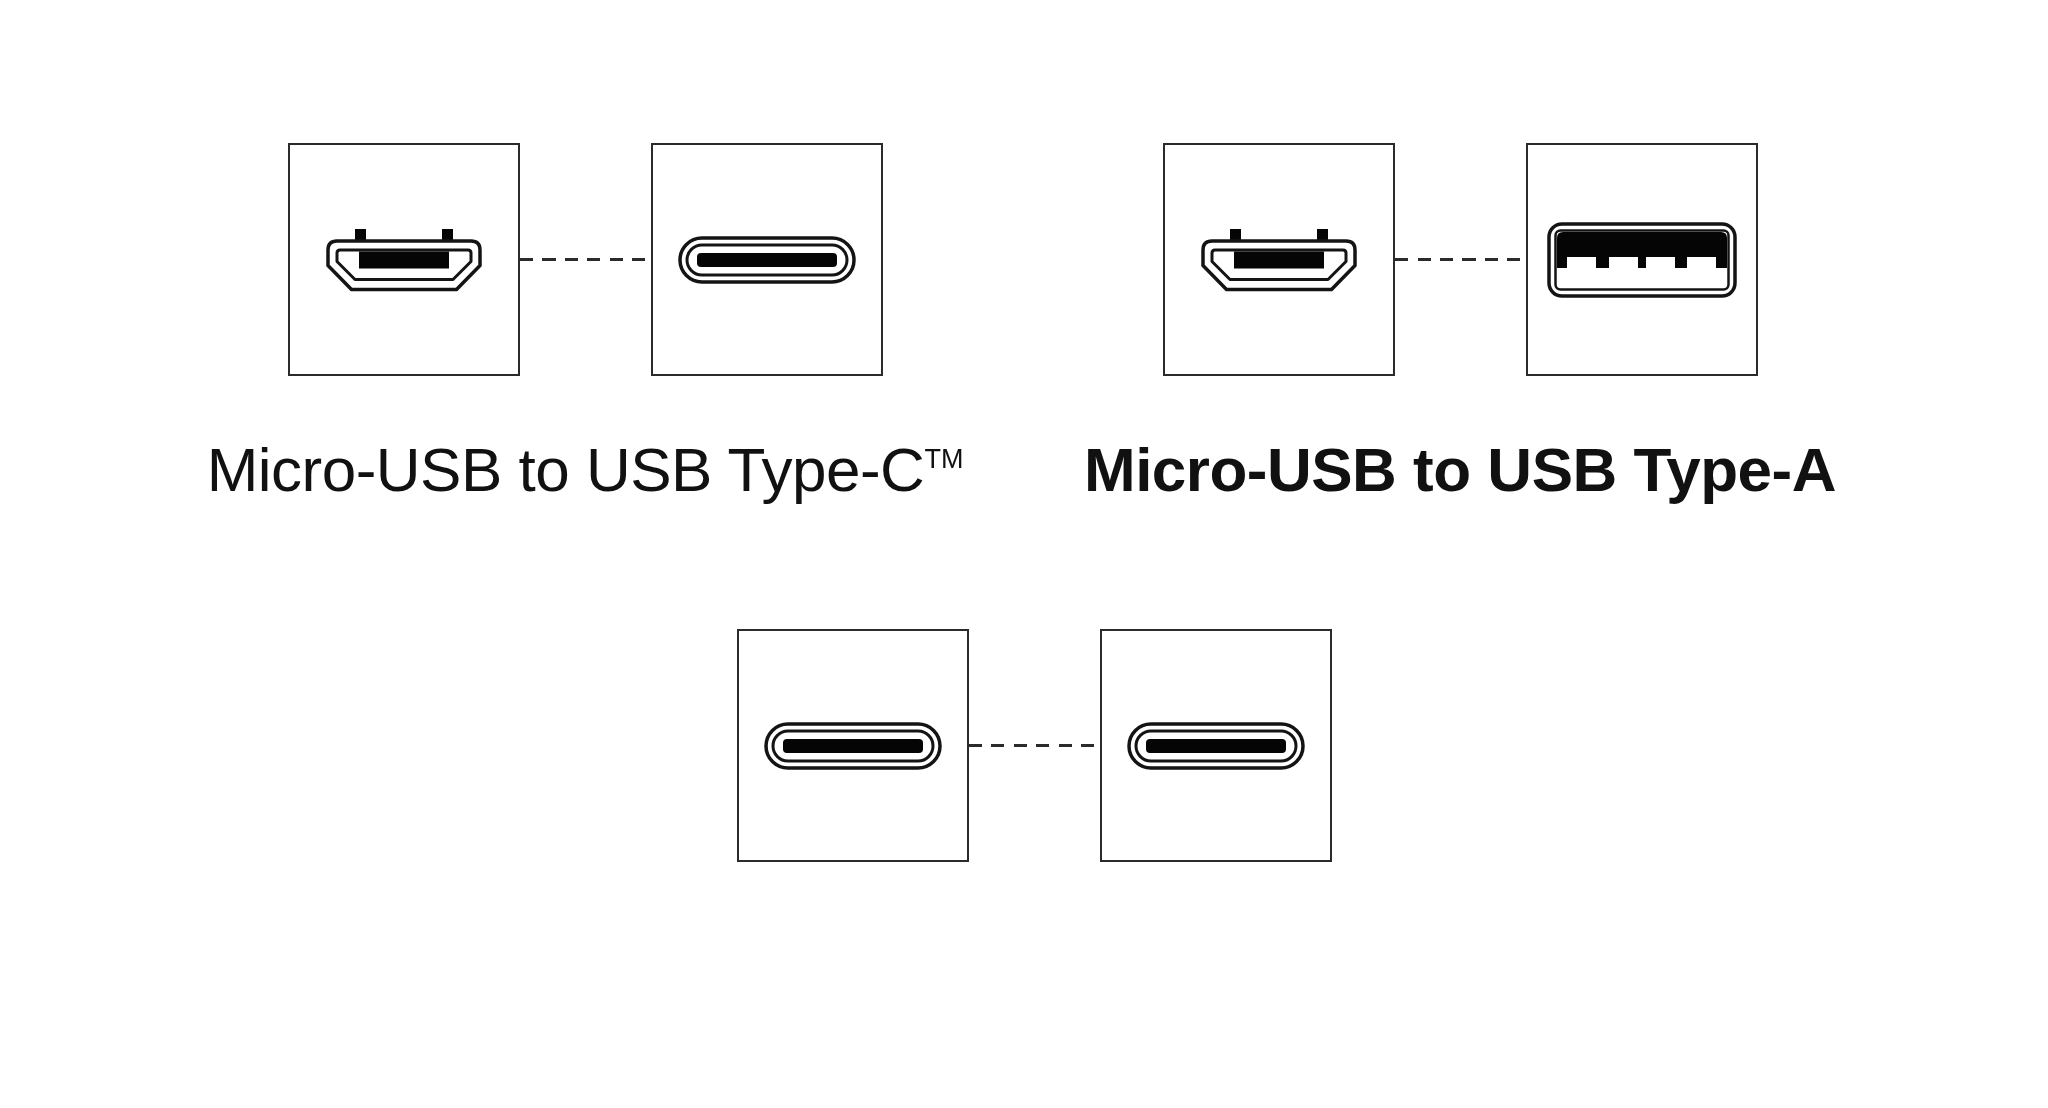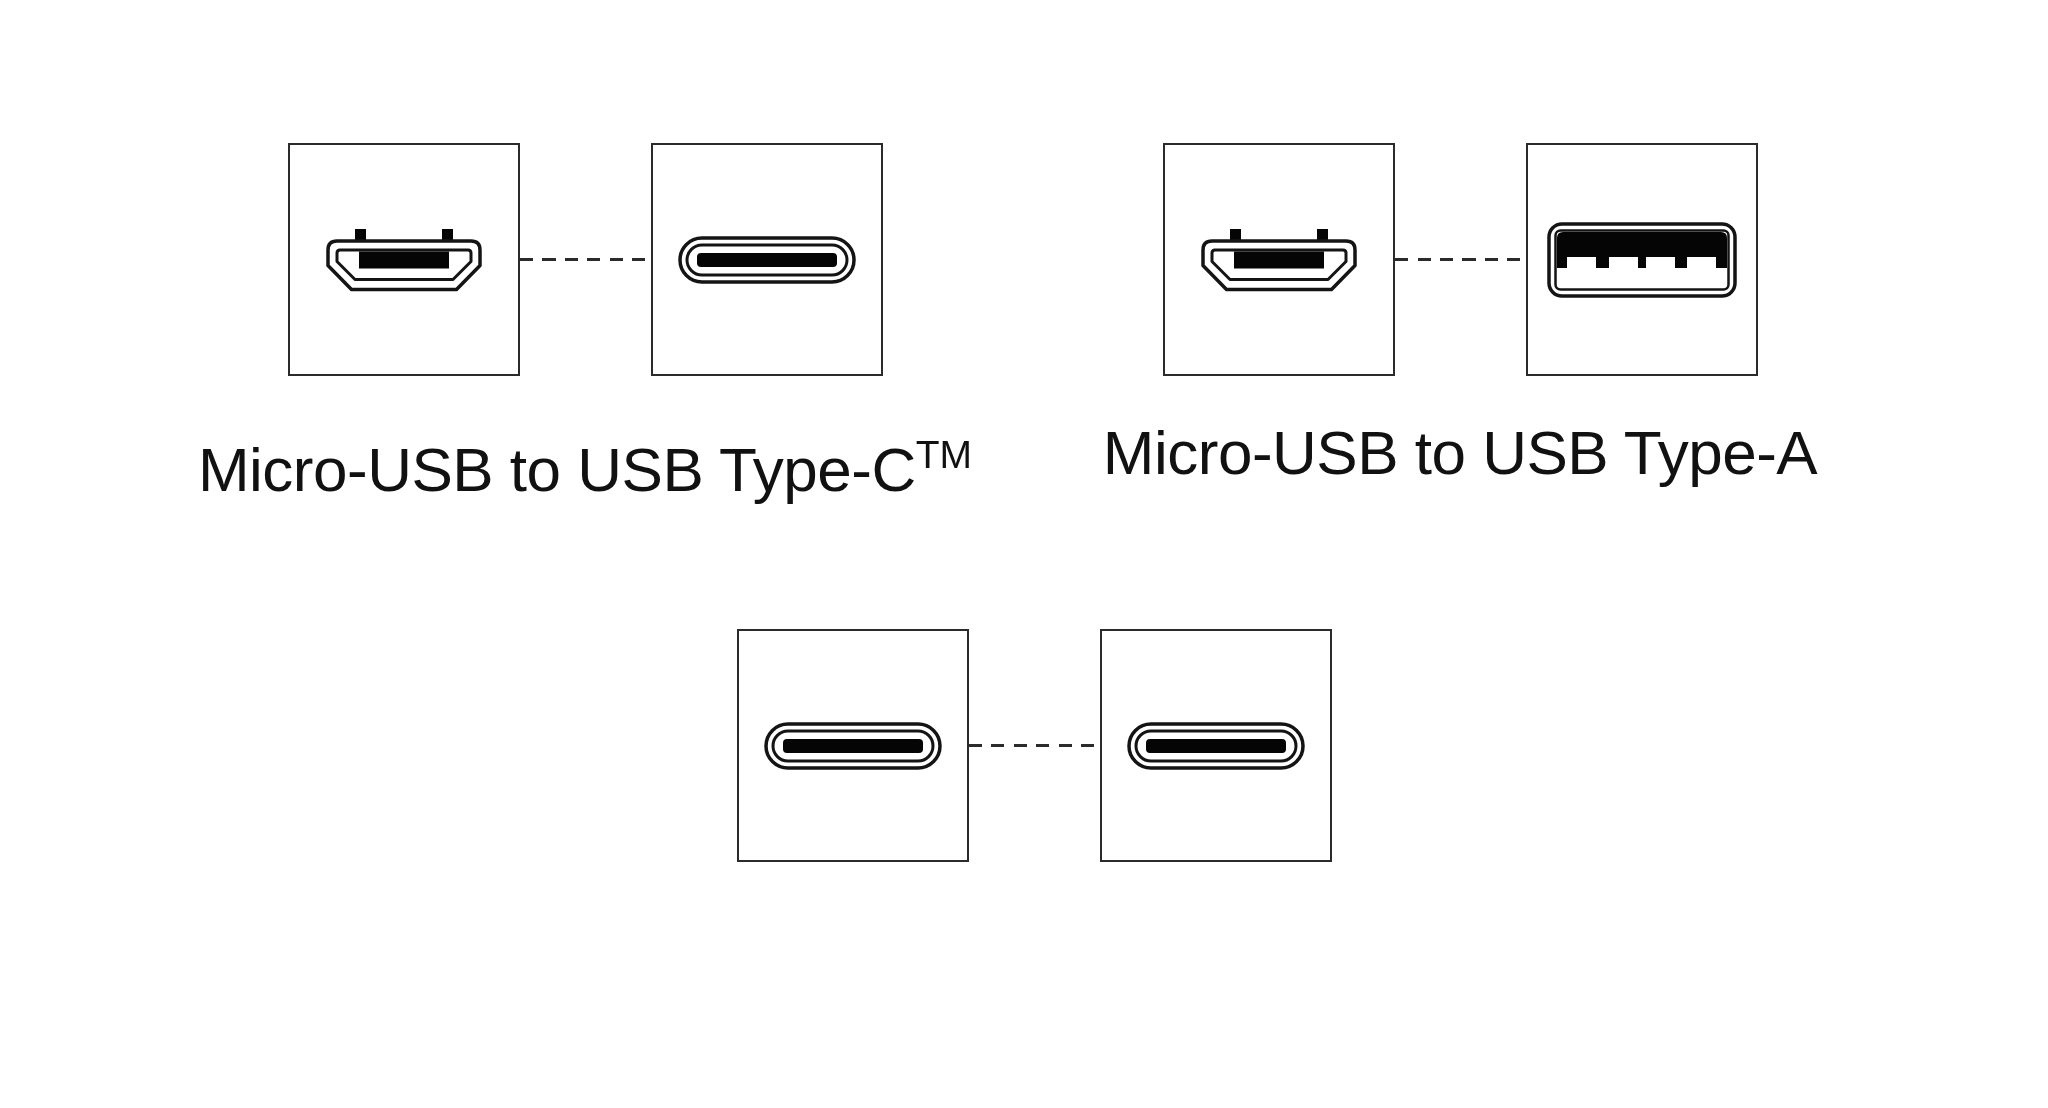--- a/index.html
+++ b/index.html
@@ -28,37 +28,37 @@
     width:900px;
     text-align:center;
     font-size:62px;
     font-weight:500;
     letter-spacing:-0.5px;
     line-height:1;
     color:#111111;
     white-space:nowrap;
   }
   .tm {
-    font-size:39px;
+    font-size:27px;
     vertical-align:23px;
     line-height:0;
     letter-spacing:0;
   }
   
   #box-a { left:288px;  top:143px; }
   #box-b { left:651px;  top:143px; }
   #box-c { left:1163px; top:143px; }
   #box-d { left:1526px; top:143px; }
   #box-e { left:737px;  top:629px; }
   #box-f { left:1100px; top:629px; }
   #dash-1 { left:520px;  top:258px; }
   #dash-2 { left:1395px; top:258px; }
   #dash-3 { left:969px;  top:744px; }
   #label-1 { left:135px;  top:439px; }
-  #label-2 { left:1010px; top:422px; }
+  #label-2 { left:1010px; top:439px;font-weight:bold; }
   #label-3 { left:582px;  top:929px; }
   svg { display:block; }
 </style>
 </head>
 <body>
 
 <div id="canvas">
 
   <div class="box" id="box-a">
     <svg width="156" height="64" viewBox="0 0 156 64">

